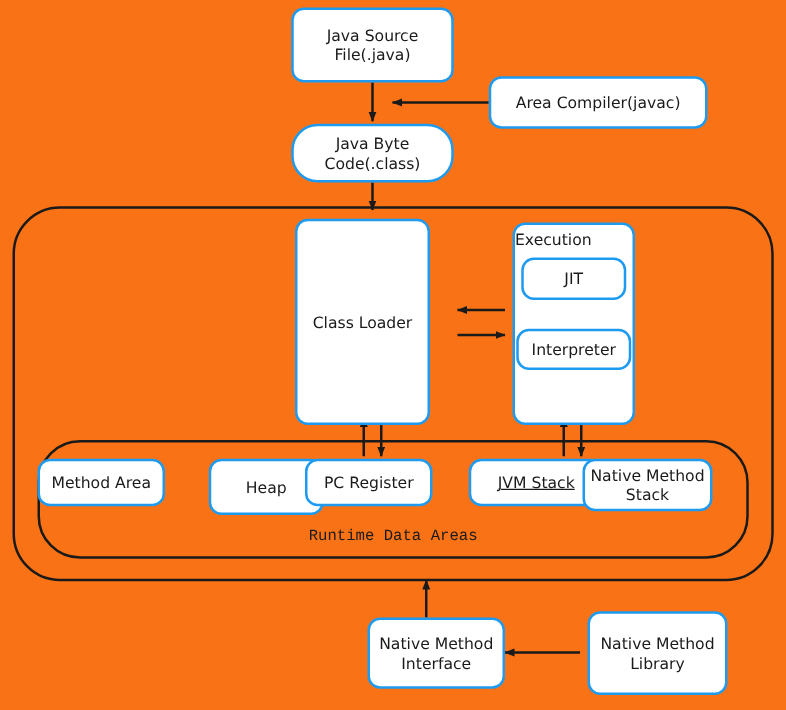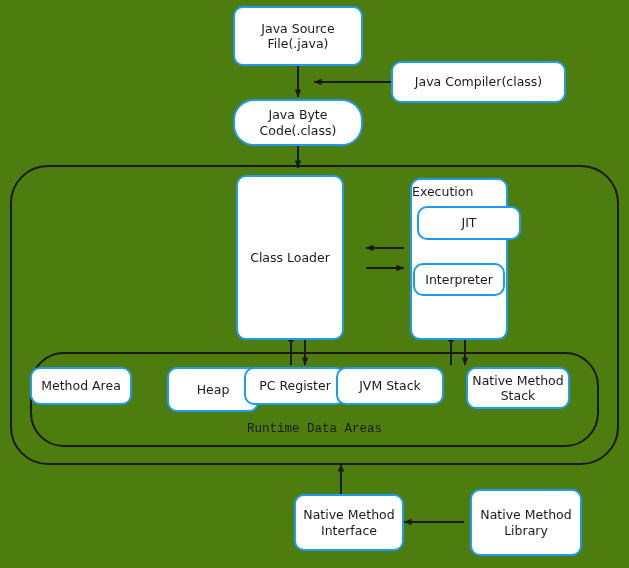--- a/index.html
+++ b/index.html
@@ -7,21 +7,21 @@
     padding: 0;
     background: #ffffff;
   }
   body {
     font-family: "DejaVu Sans", sans-serif;
   }
   #canvas {
     position: relative;
     width: 629px;
     height: 568px;
-    background: #4d7c0f;
+    background: #f97316;
     overflow: hidden;
   }
   .node {
     position: absolute;
     box-sizing: border-box;
     border: 2px solid #1e9bf0;
     border-radius: 10px;
     background: #ffffff;
     display: flex;
     align-items: center;
@@ -110,43 +110,43 @@
     <line x1="465" y1="334" x2="465" y2="365" stroke="#1a1a1a" stroke-width="2" marker-end="url(#ah)"></line>
 
     <line x1="341" y1="494" x2="341" y2="464" stroke="#1a1a1a" stroke-width="2" marker-end="url(#ah)"></line>
 
     <line x1="464" y1="522" x2="404" y2="522" stroke="#1a1a1a" stroke-width="2" marker-end="url(#ah)"></line>
   </svg>
 
   <div class="node" style="left:233px; top:6px; width:130px; height:60px;">Java Source
 File(.java)</div>
 
-  <div class="node" style="left:391px; top:61px; width:175px; height:42px;">Java Compiler(class)</div>
+  <div class="node" style="left:391px; top:61px; width:175px; height:42px;">Area Compiler(javac)</div>
 
   <div class="node" style="left:233px; top:99px; width:130px; height:47px;border-radius:21px;">Java Byte
 Code(.class)</div>
 
   <div class="node" style="left:236px; top:175px; width:108px; height:165px;">Class Loader</div>
 
   <div class="node" id="execution-box" style="left:410px; top:178px; width:98px; height:162px;">
     <div class="exec-title">Execution</div>
   </div>
 
-  <div class="node" style="left:417px; top:206px; width:104px; height:34px;">JIT</div>
+  <div class="node" style="left:417px; top:206px; width:84px; height:34px;">JIT</div>
 
   <div class="node" style="left:413px; top:250px; width:92px; height:33px;margin-top:13px;">Interpreter</div>
 
 
   <div class="node" style="left:30px; top:367px; width:102px; height:38px;">Method Area</div>
 
   <div class="node" style="left:142px; top:367px; width:92px; height:45px;margin-left:25px;">Heap</div>
 
   <div class="node" style="left:244px; top:367px; width:102px; height:38px;">PC Register</div>
 
-  <div class="node" style="left:336px; top:367px; width:108px; height:38px;">JVM Stack</div>
+  <div class="node" style="left:375px; top:367px; width:108px; height:38px;text-decoration:underline;">JVM Stack</div>
 
   <div class="node" style="left:466px; top:367px; width:104px; height:42px;">Native Method
 Stack</div>
 
   <div class="plain-label" style="left:0px; top:422px; width:629px;font-family:Liberation Mono, monospace;">Runtime Data Areas</div>
 
   <div class="node" style="left:294px; top:494px; width:110px; height:57px;">Native Method
 Interface</div>
 
   <div class="node" style="left:470px; top:489px; width:112px; height:67px;">Native Method

